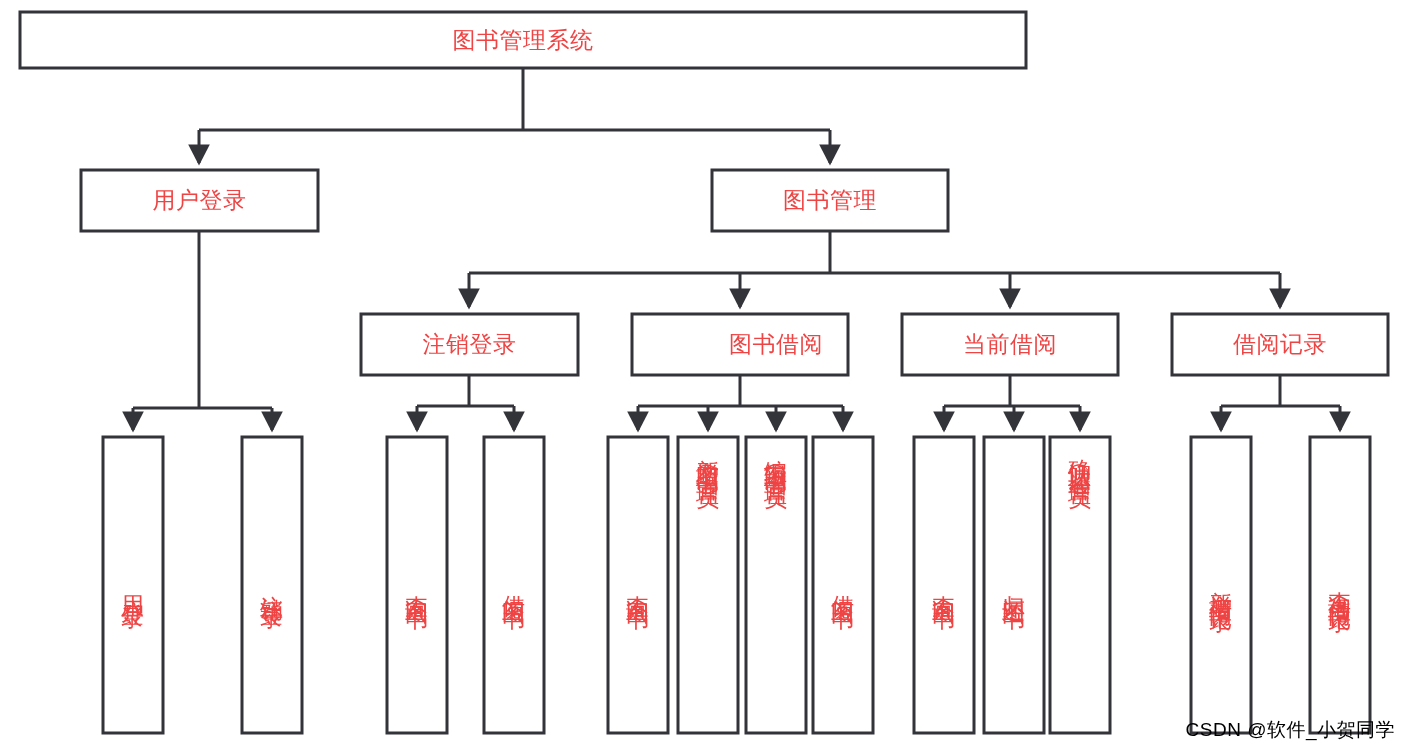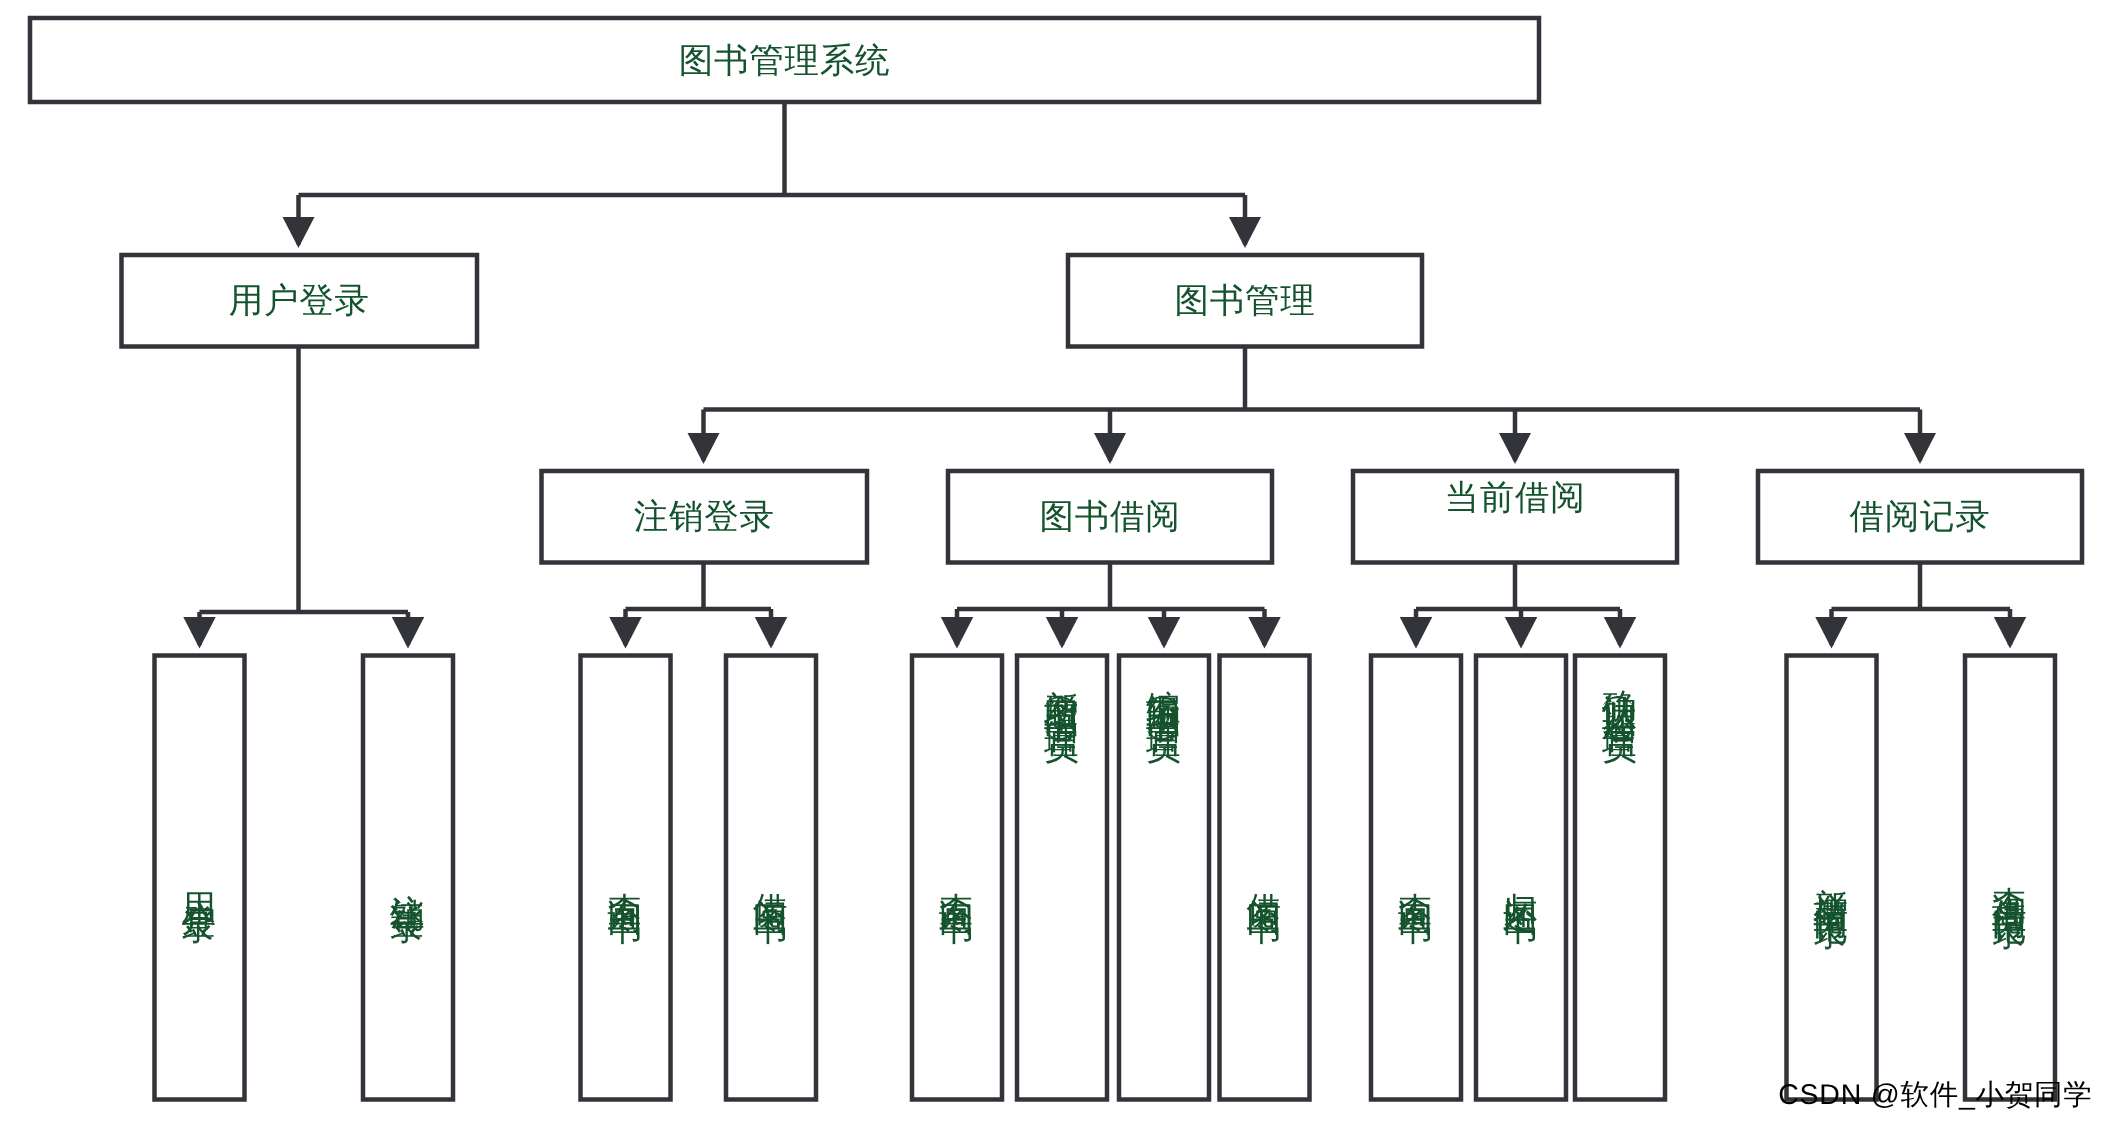--- a/index.html
+++ b/index.html
@@ -36,21 +36,21 @@
   }
   .arrow-head {
     fill: #33333a;
     stroke: none;
   }
   .node-label {
     position: absolute;
     display: flex;
     align-items: center;
     justify-content: center;
-    color: #14532d;
+    color: #ef4444;
     font-family: "Liberation Sans", "DejaVu Sans", sans-serif;
     font-size: 23px;
     line-height: 1.05;
     letter-spacing: 0.5px;
     pointer-events: none;
     box-sizing: border-box;
   }
   .node-label.horizontal {
     writing-mode: horizontal-tb;
   }
@@ -152,22 +152,22 @@
     <path class="conn" marker-end="url(#arrow)" d="M1221,406 L1221,430"></path>
     <path class="conn" marker-end="url(#arrow)" d="M1340,406 L1340,430"></path>
   </svg>
 
   <div class="node-label horizontal" style="left:20px; top:12px; width:1006px; height:56px;">图书管理系统</div>
 
   <div class="node-label horizontal" style="left:81px; top:170px; width:237px; height:61px;">用户登录</div>
   <div class="node-label horizontal" style="left:712px; top:170px; width:236px; height:61px;">图书管理</div>
 
   <div class="node-label horizontal" style="left:361px; top:314px; width:217px; height:61px;">注销登录</div>
-  <div class="node-label horizontal" style="left:632px; top:314px; width:216px; height:61px;border-radius:29px;">图书借阅</div>
-  <div class="node-label horizontal" style="left:902px; top:301px; width:216px; height:61px;">当前借阅</div>
+  <div class="node-label horizontal" style="left:668px; top:314px; width:216px; height:61px;border-radius:29px;">图书借阅</div>
+  <div class="node-label horizontal" style="left:902px; top:314px; width:216px; height:61px;">当前借阅</div>
   <div class="node-label horizontal" style="left:1172px; top:314px; width:216px; height:61px;">借阅记录</div>
 
   <div class="node-label vertical" style="left:103px; top:437px; width:60px; height:296px;">用户登录</div>
   <div class="node-label vertical" style="left:242px; top:437px; width:60px; height:296px;">注销登录</div>
   <div class="node-label vertical" style="left:387px; top:437px; width:60px; height:296px;">查询图书</div>
   <div class="node-label vertical" style="left:484px; top:437px; width:60px; height:296px;">借阅图书</div>
   <div class="node-label vertical" style="left:608px; top:437px; width:60px; height:296px;">查询图书</div>
   <div class="node-label vertical top-aligned" style="left:678px; top:437px; width:60px; height:296px;">新增图书（管理员）</div>
   <div class="node-label vertical top-aligned" style="left:746px; top:437px; width:60px; height:296px;">编辑图书（管理员）</div>
   <div class="node-label vertical" style="left:813px; top:437px; width:60px; height:296px;">借阅图书</div>

